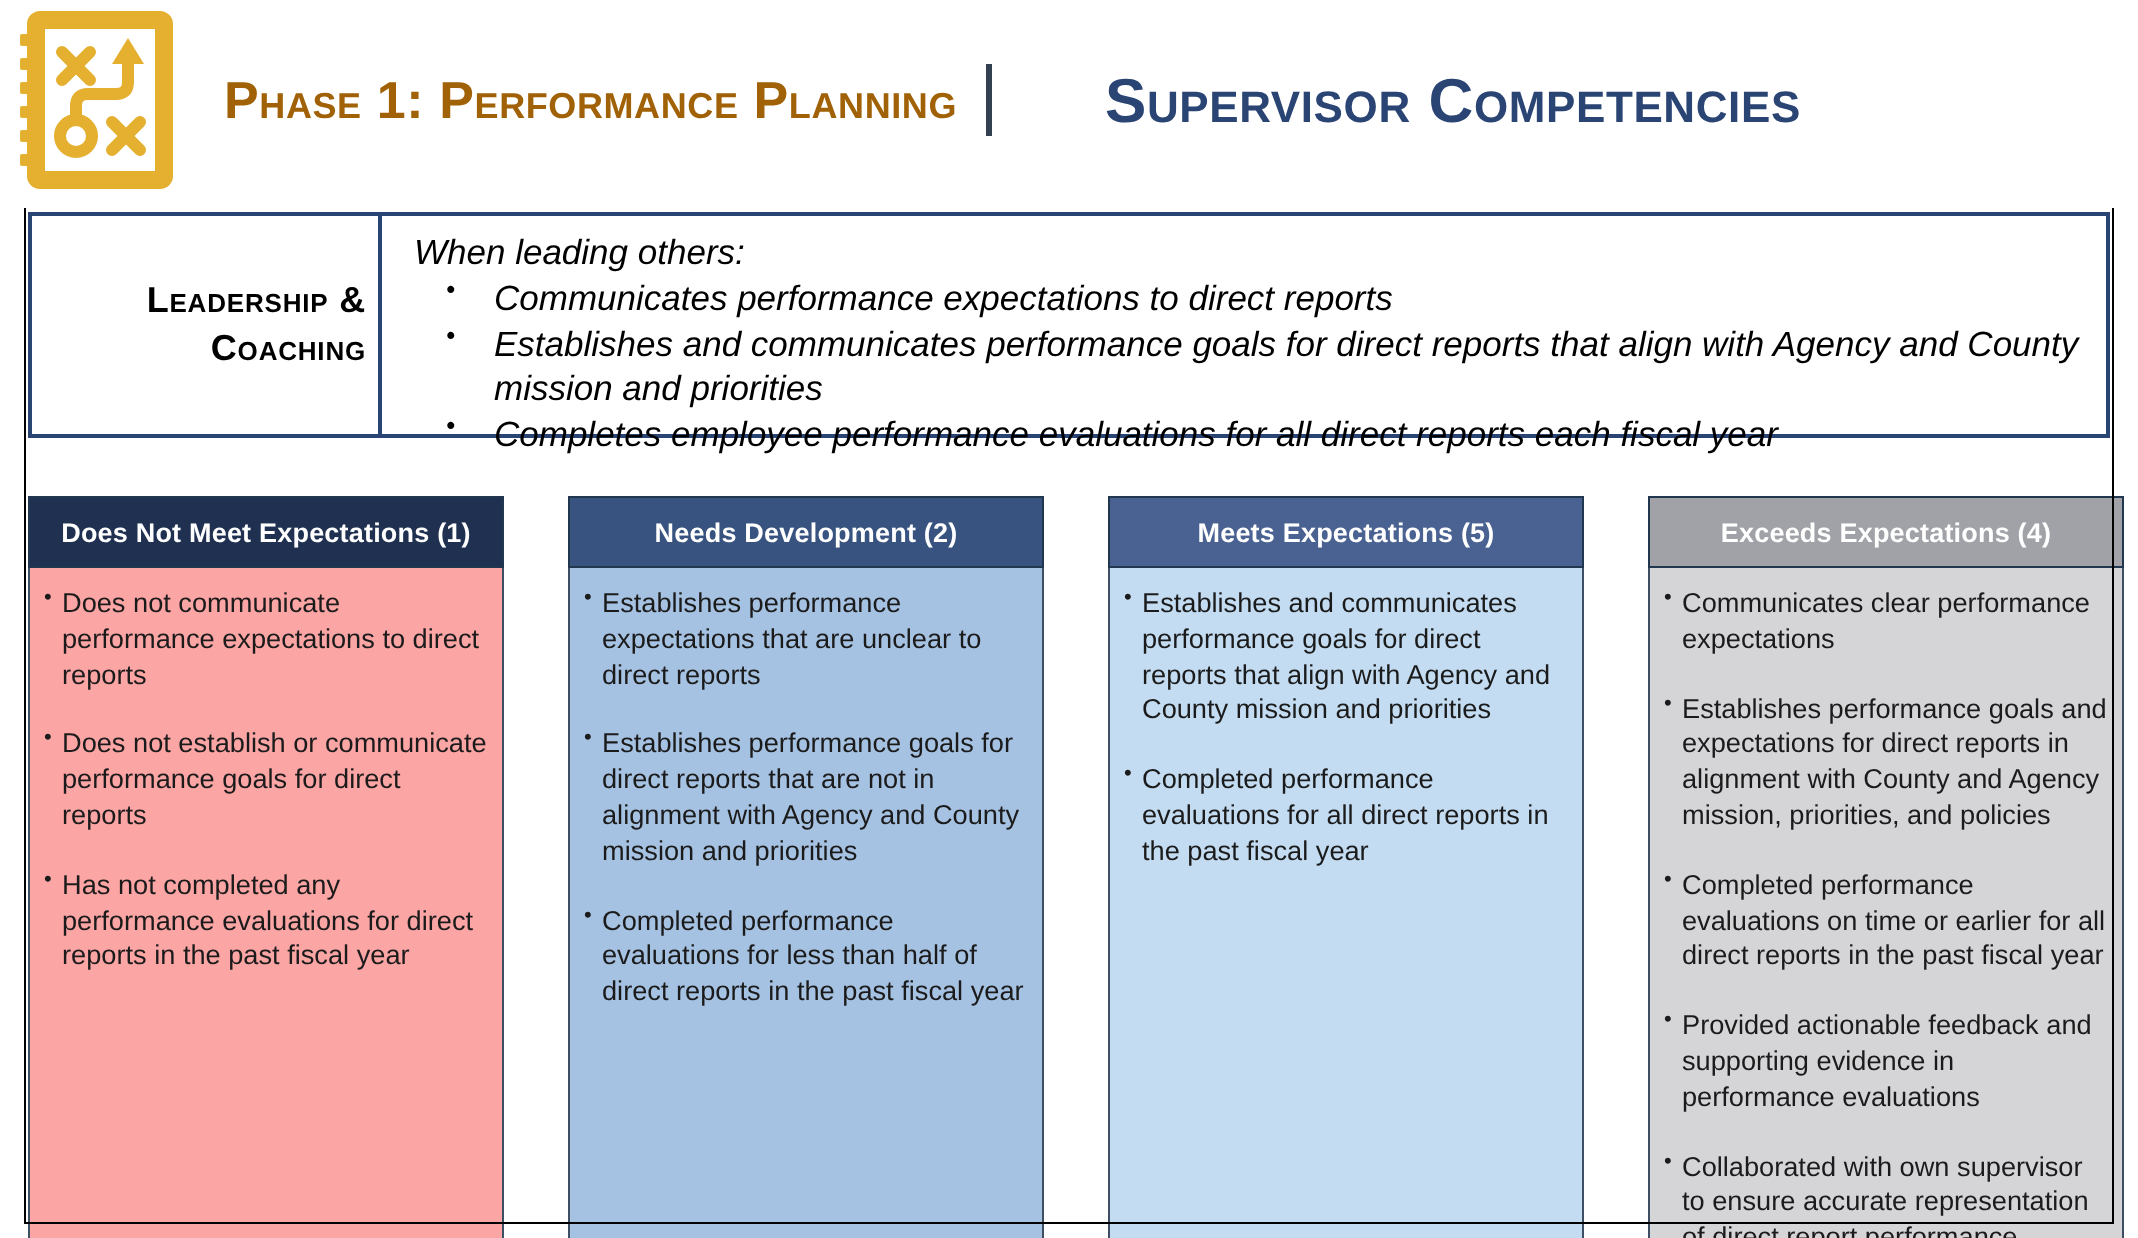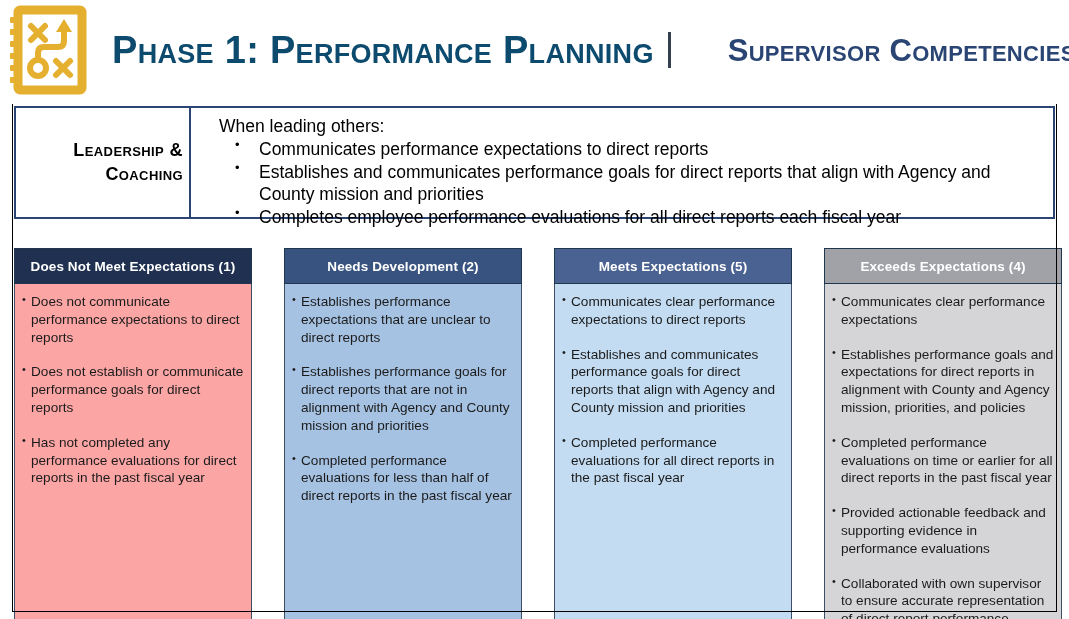--- a/index.html
+++ b/index.html
@@ -47,22 +47,22 @@
     flex: none;
     display: block;
   }
   .title-wrap {
     display: flex;
     align-items: center;
     gap: 0px;
     white-space: nowrap;
   }
   .title-phase {
-    color: #0c4a6e;
-    font-size: 38px;
+    color: #a16207;
+    font-size: 26px;
     font-weight: bold;
     font-variant: small-caps;
     letter-spacing: 0.3px;
     line-height: 1;
   }
   .title-sep {
     display: inline-block;
     width: 3px;
     height: 36px;
     background: #33404f;
@@ -105,22 +105,23 @@
     font-size: 18px;
     font-weight: bold;
     font-variant: small-caps;
     color: #000000;
     letter-spacing: 0.4px;
     line-height: 1.3;
     text-align: center;
   }
   .competency-body {
     flex: 1;
-    padding: 7px 10px 6px 28px;
-    box-sizing: border-box;
+    padding: 7px 10px 6px 16px;
+    box-sizing: border-box;
+    font-style: italic;
   }
   .competency-intro {
     font-size: 17.5px;
     color: #000;
     line-height: 1.28;
     margin-bottom: 1px;
   }
   .competency-list {
     margin: 0;
     padding: 0;
@@ -276,21 +277,20 @@
         <li>Establishes performance goals for direct reports that are not in alignment with Agency and County mission and priorities</li>
         <li>Completed performance evaluations for less than half of direct reports in the past fiscal year</li>
       </ul>
     </div>
   </div>
 
   <div class="rating-col">
     <div class="rating-head" style="background: rgb(74, 98, 145);">Meets Expectations (5)</div>
     <div class="rating-body" style="background: rgb(195, 220, 242);">
       <ul class="rating-list">
-        <li>Communicates clear performance expectations to direct reports</li>
         <li>Establishes and communicates performance goals for direct reports that align with Agency and County mission and priorities</li>
         <li>Completed performance evaluations for all direct reports in the past fiscal year</li>
       </ul>
     </div>
   </div>
 
   <div class="rating-col">
     <div class="rating-head" style="background: rgb(160, 162, 168);">Exceeds Expectations (4)</div>
     <div class="rating-body" style="background: rgb(213, 213, 216);">
       <ul class="rating-list">

